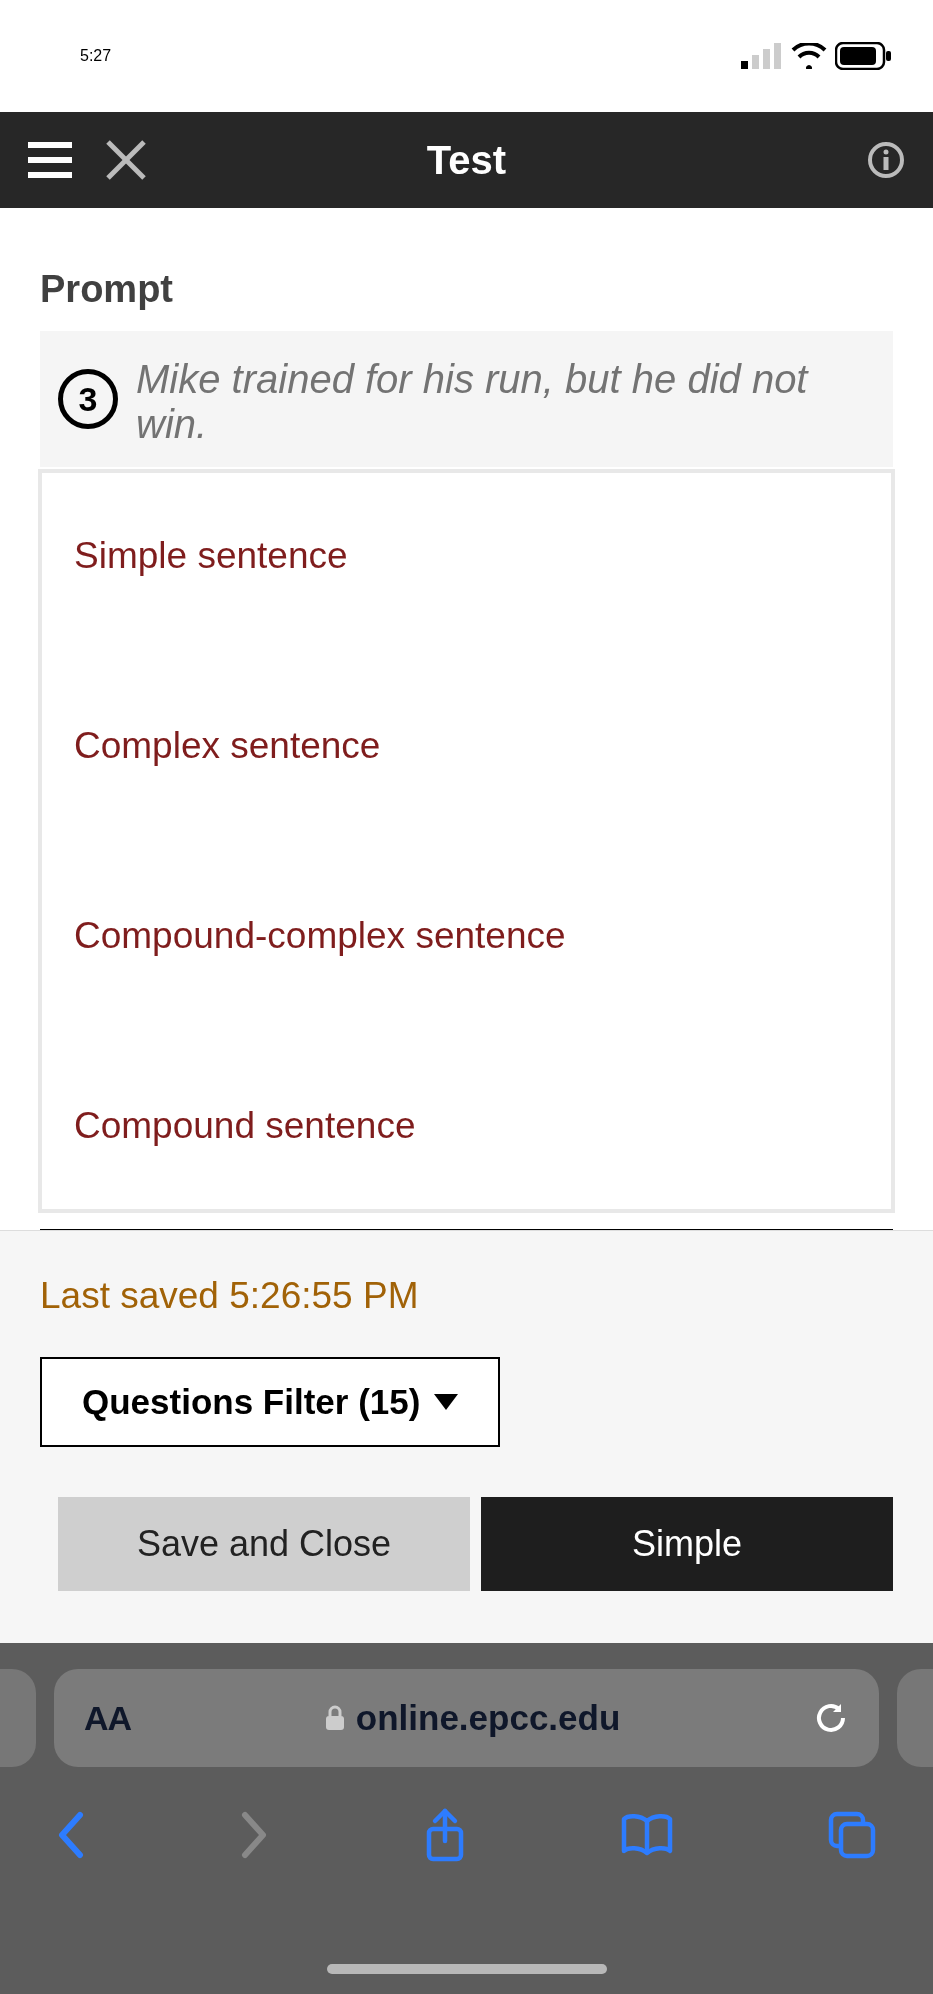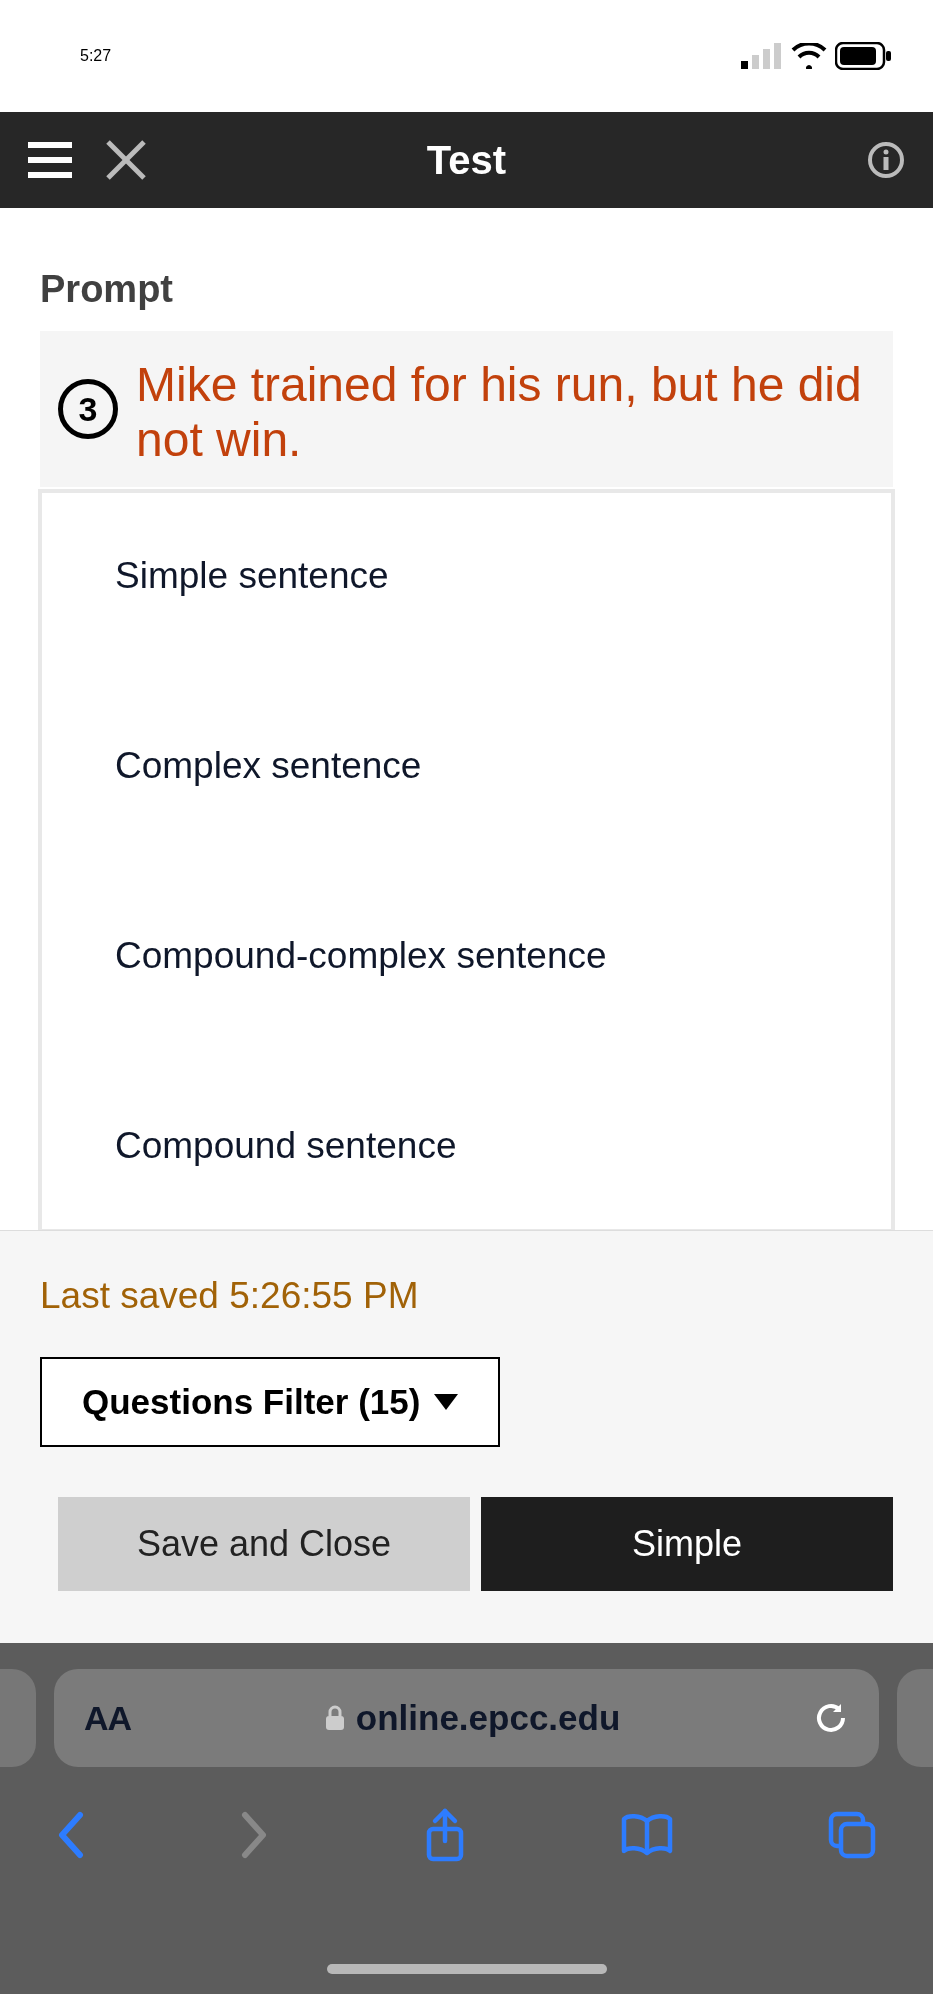--- a/index.html
+++ b/index.html
@@ -78,37 +78,37 @@
     border: 5px solid #000;
     border-radius: 50%;
     display: flex;
     align-items: center;
     justify-content: center;
     font-size: 34px;
     font-weight: 700;
     flex-shrink: 0;
   }
   .q-text {
-    font-size: 48px;
-    color: #c2410c;
+    font-size: 40px;
+    color: #737373;
     padding-top: 6px;
+    font-style: italic;
   }
   .options-box {
     border: 4px solid #e8e8e8;
     background: #fff;
     margin-top: 2px;
     margin-left: -2px;
     margin-right: -2px;
   }
   .option-item {
     padding: 44px 32px;
     font-size: 37px;
-    color: #0f172a;
-    cursor: pointer;
-    margin-left: 41px;
+    color: #7f1d1d;
+    cursor: pointer;
   }
   .option-item + .option-item {
     margin-top: 60px;
   }
   .option-item:first-child {
     padding-top: 62px;
   }
   .option-item:last-child {
     padding-bottom: 62px;
   }

